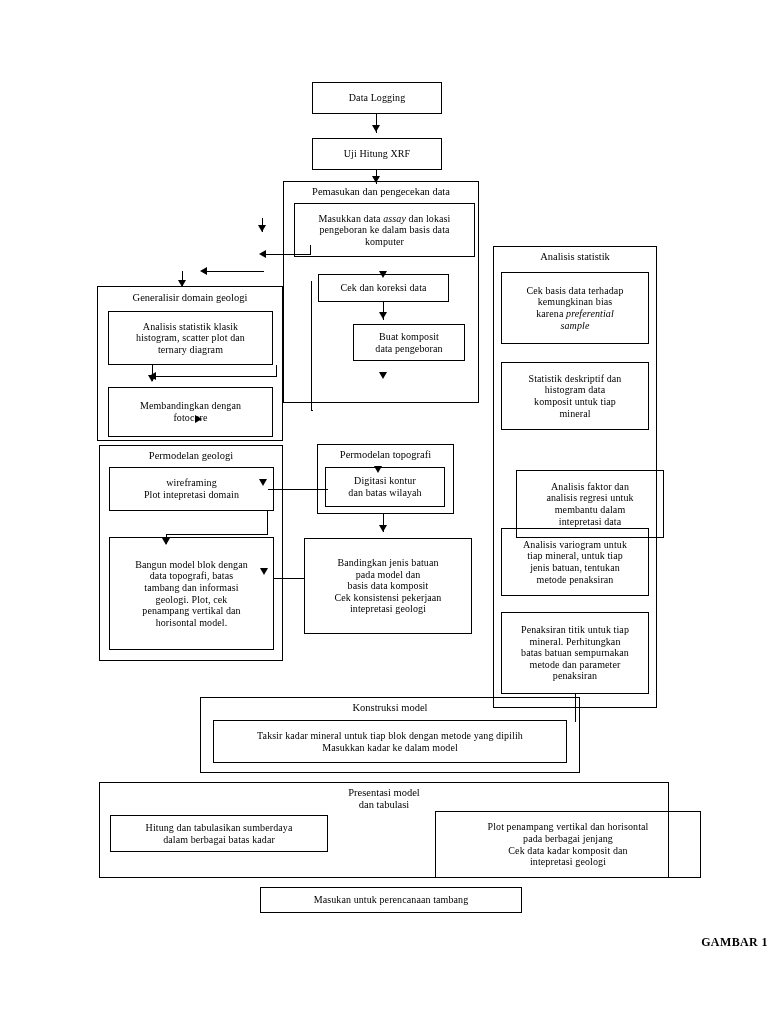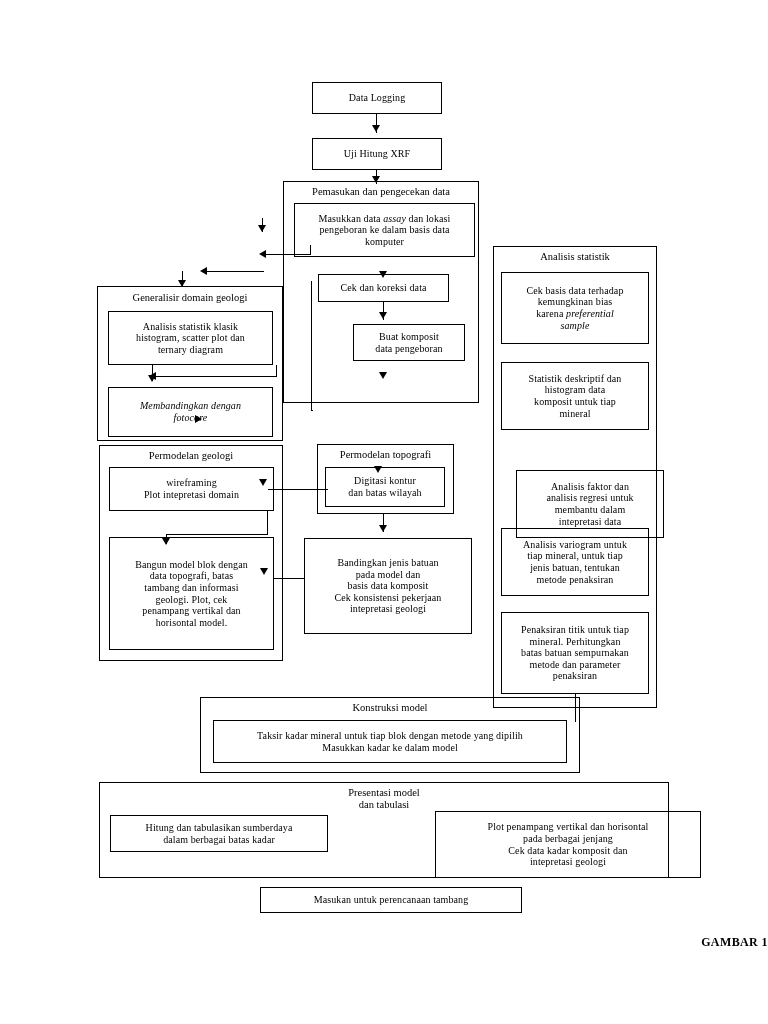--- a/index.html
+++ b/index.html
@@ -160,21 +160,21 @@
 histogram, scatter plot dan
 ternary diagram</span>
   </div>
 
   <div class="vline" style="left:276px; top:365px; height:12px;"></div>
   <div class="hline" style="left:155px; top:376px; width:122px;"></div>
   <div class="arrow-l" style="left:149px; top:372px;"></div>
   <div class="vline" style="left:152px; top:365px; height:16px;"></div>
   <div class="arrow-d" style="left:148px; top:375px;"></div>
 
-  <div class="box txt boxed" style="left:108px; top:387px; width:165px; height:50px;font-style:italic;">
+  <div class="box txt boxed" style="left:108px; top:387px; width:165px; height:50px;">
     <span>Membandingkan dengan
 fotocore</span>
   </div>
   <div class="arrow-r" style="left:195px; top:415px;"></div>
 
   <div class="grp" style="left:99px; top:445px; width:184px; height:216px;"></div>
   <div class="grp-title" style="left:99px; top:450px; width:184px;">Permodelan geologi</div>
 
   <div class="box txt boxed" style="left:109px; top:467px; width:165px; height:44px;">
     <span>wireframing

